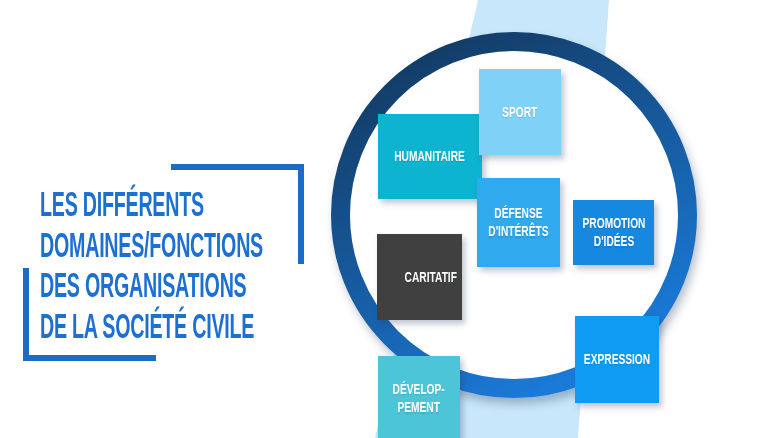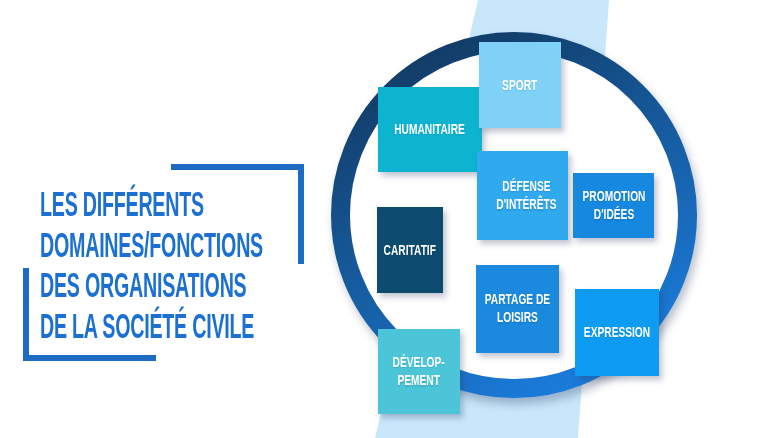--- a/index.html
+++ b/index.html
@@ -15,20 +15,21 @@
   
   .ring-svg{
     position:absolute;left:0;top:0;
     filter:drop-shadow(3px 6px 5px rgba(40,60,95,0.33));
   }
   
   .fn-box{
     position:absolute;
     display:flex;align-items:center;justify-content:center;
     box-shadow:3px 4px 6px rgba(45,60,95,0.30);
+    margin-top:27px;
   }
   .fn-label{
     color:#ffffff;font-weight:bold;font-size:12px;line-height:15px;
     text-align:center;white-space:pre-line;letter-spacing:0px;
     transform:scale(0.85,1.22);transform-origin:center center;
     text-shadow:0 1px 1px rgba(0,40,80,0.15);
   }
   
   .title-wrap{
     position:absolute;left:40px;top:184px;width:340px;
@@ -65,38 +66,34 @@
   </svg>
 
   <div class="fn-box" style="left: 378px; top: 87px; width: 104px; height: 85px; background: rgb(13, 180, 207);">
     <span class="fn-label">HUMANITAIRE</span>
   </div>
 
   <div class="fn-box" style="left: 479px; top: 42px; width: 82px; height: 86px; background: rgb(127, 209, 247);">
     <span class="fn-label">SPORT</span>
   </div>
 
-  <div class="fn-box" style="left: 477px; top: 151px; width: 83px; height: 89px; background: rgb(48, 169, 238); padding-left: 8px;">
+  <div class="fn-box" style="left: 477px; top: 151px; width: 83px; height: 89px; background: rgb(48, 169, 238);">
     <span class="fn-label">DÉFENSE
 D'INTÉRÊTS</span>
   </div>
 
   <div class="fn-box" style="left: 573px; top: 173px; width: 81px; height: 65px; background: rgb(22, 136, 224);">
     <span class="fn-label">PROMOTION
 D'IDÉES</span>
   </div>
 
-  <div class="fn-box" style="left: 377px; top: 207px; width: 66px; height: 86px; background: #0c4a6e;">
+  <div class="fn-box" style="left: 377px; top: 207px; width: 85px; height: 86px; background: #404040; justify-content: flex-end;">
     <span class="fn-label">CARITATIF</span>
   </div>
 
-  <div class="fn-box" style="left: 476px; top: 265px; width: 83px; height: 88px; background: rgb(27, 138, 222);">
-    <span class="fn-label">PARTAGE DE
-LOISIRS</span>
-  </div>
 
   <div class="fn-box" style="left: 575px; top: 289px; width: 84px; height: 87px; background: rgb(13, 156, 242); align-items: center;">
     <span class="fn-label">EXPRESSION</span>
   </div>
 
   <div class="fn-box" style="left: 378px; top: 329px; width: 82px; height: 85px; background: rgb(76, 197, 217);">
     <span class="fn-label">DÉVELOP-
 PEMENT</span>
   </div>
 

